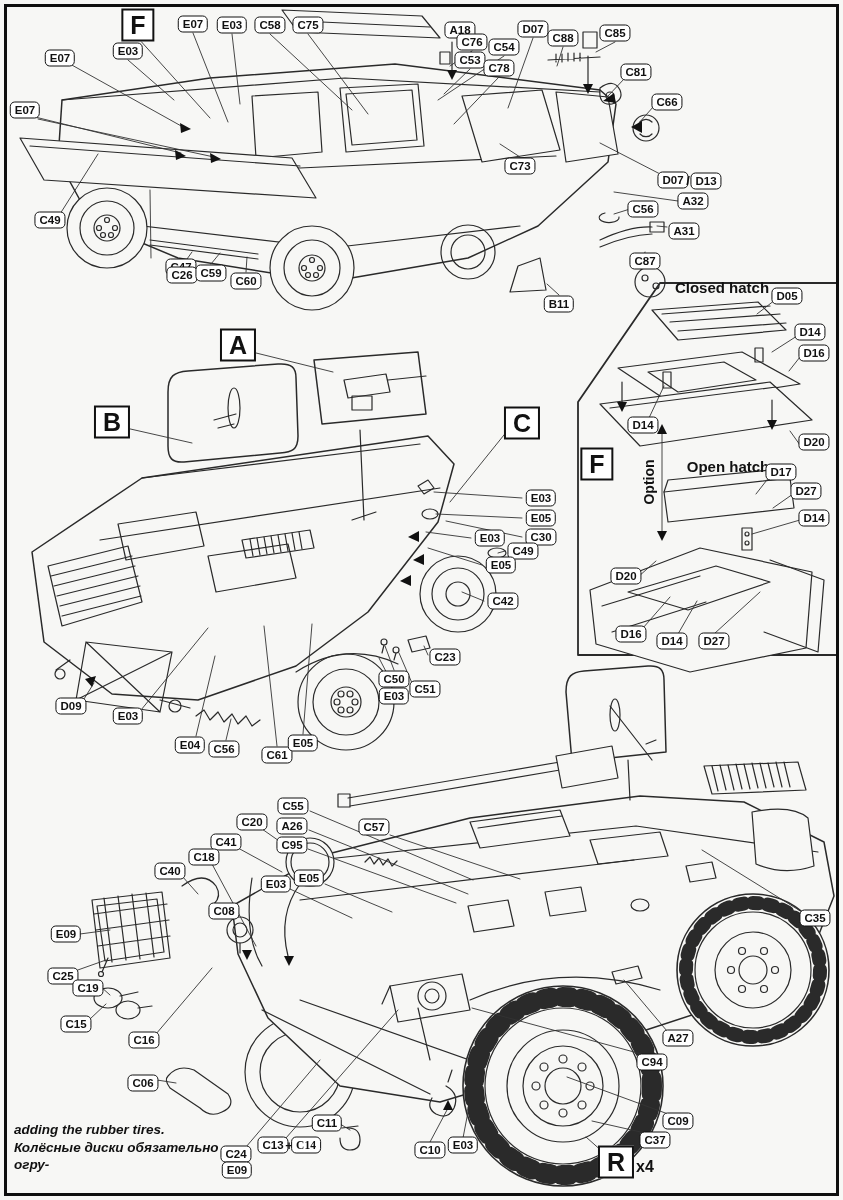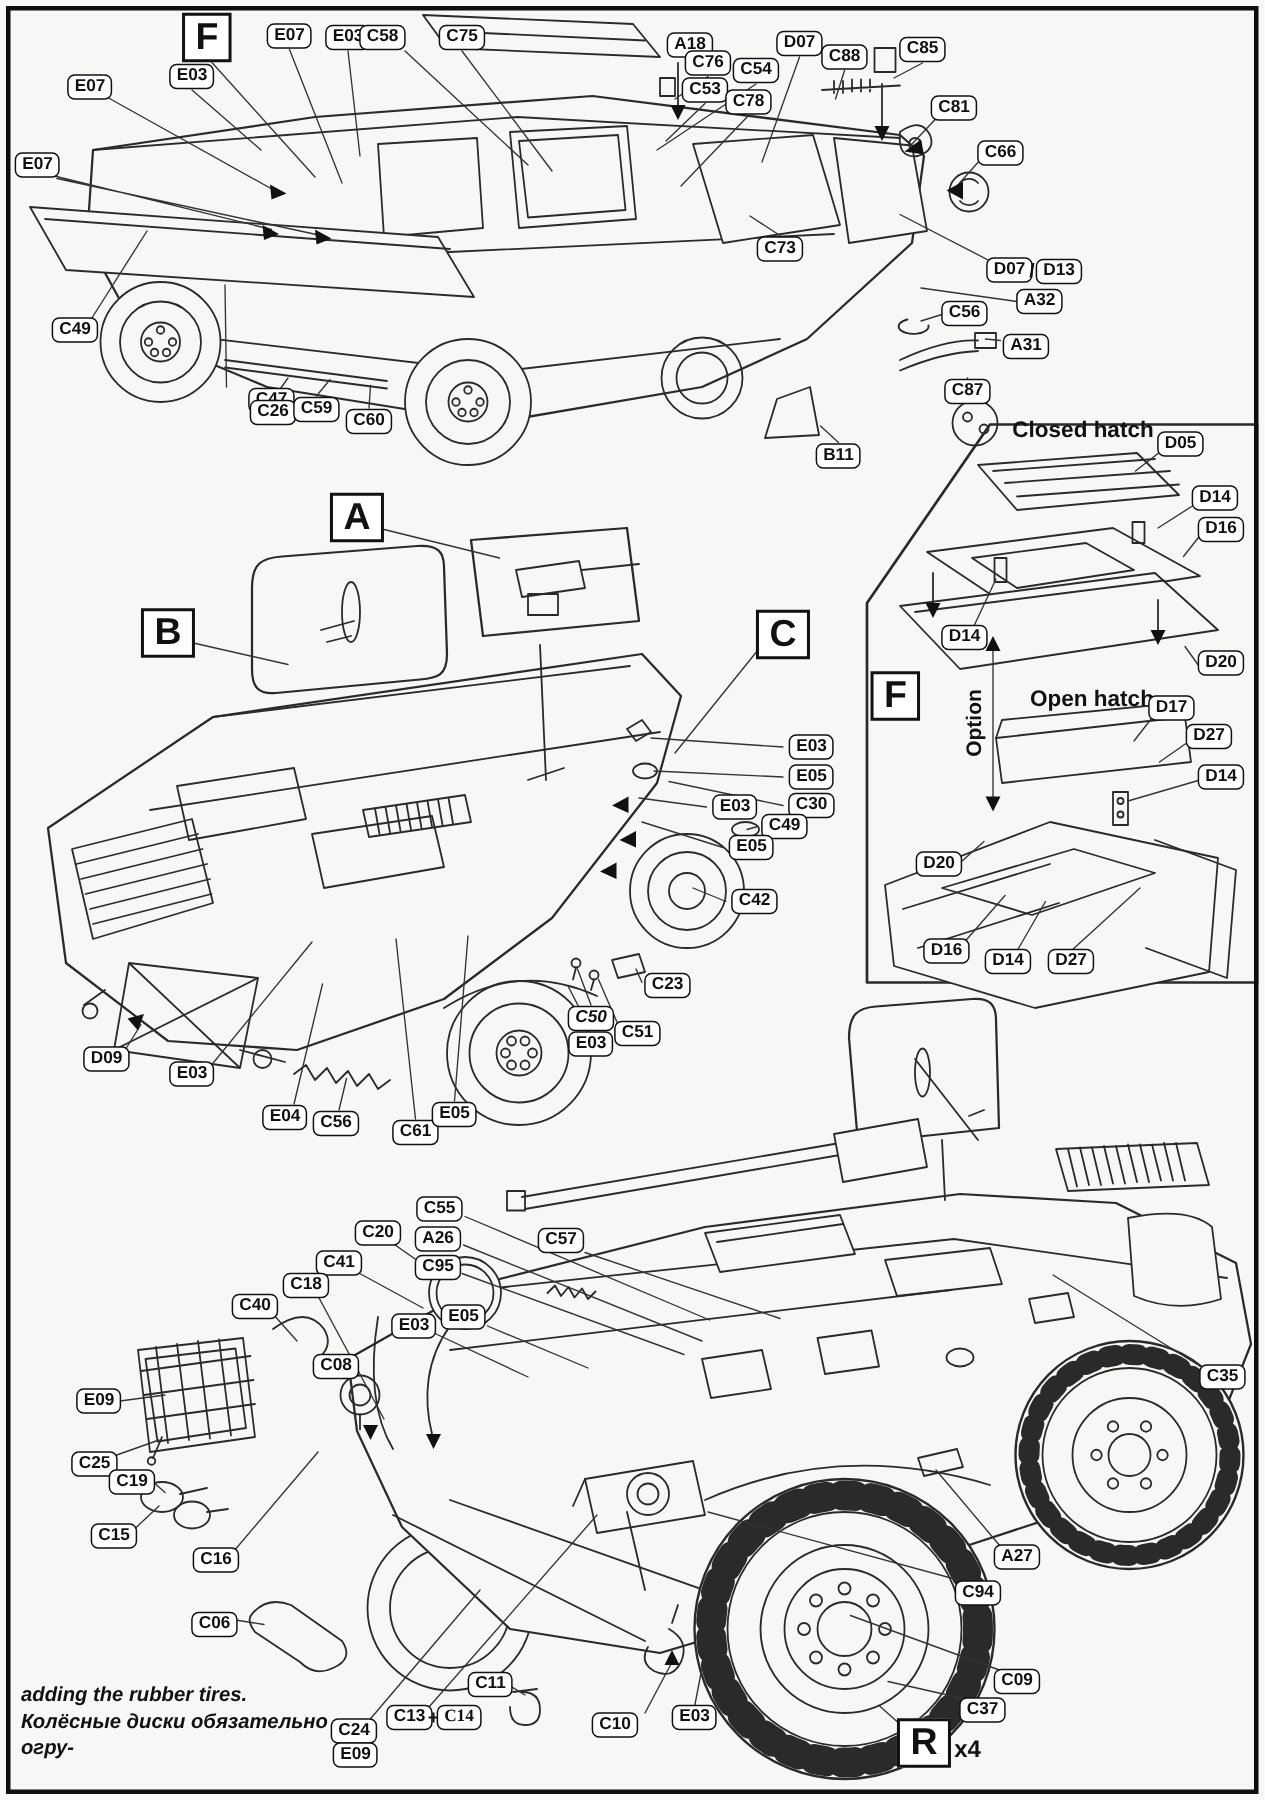--- a/index.html
+++ b/index.html
@@ -253,21 +253,21 @@
     <path d="M247,960 L242,950 L252,950 Z"></path>
     <path d="M289,966 L284,956 L294,956 Z"></path>
     <path d="M448,1100 L443,1110 L453,1110 Z"></path>
   </g>
 </svg>
 
 <div id="callout-layer">
       <div class="co letter" style="left: 138px; top: 25px;">F</div>
       <div class="co part" style="left: 193px; top: 24px;">E07</div>
       <div class="co part" style="left: 232px; top: 25px;">E03</div>
-      <div class="co part" style="left: 255px; top: 25px; text-align: center;">C58</div>
+      <div class="co part" style="left: 270px; top: 25px; text-align: center;">C58</div>
       <div class="co part" style="left: 308px; top: 25px;">C75</div>
       <div class="co part" style="left: 460px; top: 30px;">A18</div>
       <div class="co part" style="left: 128px; top: 51px;">E03</div>
       <div class="co part" style="left: 60px; top: 58px;">E07</div>
       <div class="co part" style="left: 25px; top: 110px;">E07</div>
       <div class="co part" style="left: 533px; top: 29px;">D07</div>
       <div class="co part" style="left: 472px; top: 42px;">C76</div>
       <div class="co part" style="left: 470px; top: 60px;">C53</div>
       <div class="co part" style="left: 504px; top: 47px;">C54</div>
       <div class="co part" style="left: 499px; top: 68px;">C78</div>
@@ -293,21 +293,21 @@
       <div class="co letter" style="left: 112px; top: 422px;">B</div>
       <div class="co letter" style="left: 522px; top: 423px;">C</div>
       <div class="co part" style="left: 541px; top: 498px;">E03</div>
       <div class="co part" style="left: 541px; top: 518px;">E05</div>
       <div class="co part" style="left: 541px; top: 537px;">C30</div>
       <div class="co part" style="left: 490px; top: 538px;">E03</div>
       <div class="co part" style="left: 523px; top: 551px;">C49</div>
       <div class="co part" style="left: 501px; top: 565px;">E05</div>
       <div class="co part" style="left: 503px; top: 601px;">C42</div>
       <div class="co part" style="left: 445px; top: 657px;">C23</div>
-      <div class="co part" style="left: 394px; top: 679px; font-style: italic;">C50</div>
+      <div class="co part" style="left: 394px; top: 679px;">C50</div>
       <div class="co part" style="left: 425px; top: 689px;">C51</div>
       <div class="co part" style="left: 394px; top: 696px;">E03</div>
       <div class="co part" style="left: 71px; top: 706px;">D09</div>
       <div class="co part" style="left: 128px; top: 716px;">E03</div>
       <div class="co part" style="left: 190px; top: 745px;">E04</div>
       <div class="co part" style="left: 224px; top: 749px;">C56</div>
       <div class="co part" style="left: 277px; top: 755px;">C61</div>
       <div class="co part" style="left: 303px; top: 743px;">E05</div>
       <div class="co text" style="left: 722px; top: 287px;">Closed hatch</div>
       <div class="co part" style="left: 787px; top: 296px;">D05</div>
@@ -346,21 +346,21 @@
       <div class="co part" style="left: 678px; top: 1038px;">A27</div>
       <div class="co part" style="left: 652px; top: 1062px;">C94</div>
       <div class="co part" style="left: 678px; top: 1121px;">C09</div>
       <div class="co part" style="left: 655px; top: 1140px;">C37</div>
       <div class="co part" style="left: 327px; top: 1123px;">C11</div>
       <div class="co part" style="left: 273px; top: 1145px;">C13</div>
       <div class="co plus" style="left: 289px; top: 1145px;">+</div>
       <div class="co part" style="left: 306px; top: 1145px; font-family: Liberation Serif, serif;">C14</div>
       <div class="co part" style="left: 236px; top: 1154px;">C24</div>
       <div class="co part" style="left: 237px; top: 1170px;">E09</div>
-      <div class="co part" style="left: 410px; top: 1150px;">C10</div>
+      <div class="co part" style="left: 430px; top: 1150px;">C10</div>
       <div class="co part" style="left: 463px; top: 1145px;">E03</div>
       <div class="co letter" style="left: 616px; top: 1162px;">R</div>
       <div class="co mult" style="left: 645px; top: 1167px;">x4</div>
     </div>
 
 <div class="notes">
   <span>adding the rubber tires.</span>
   <span>Колёсные диски обязательно огру-</span>
 
 </div>

